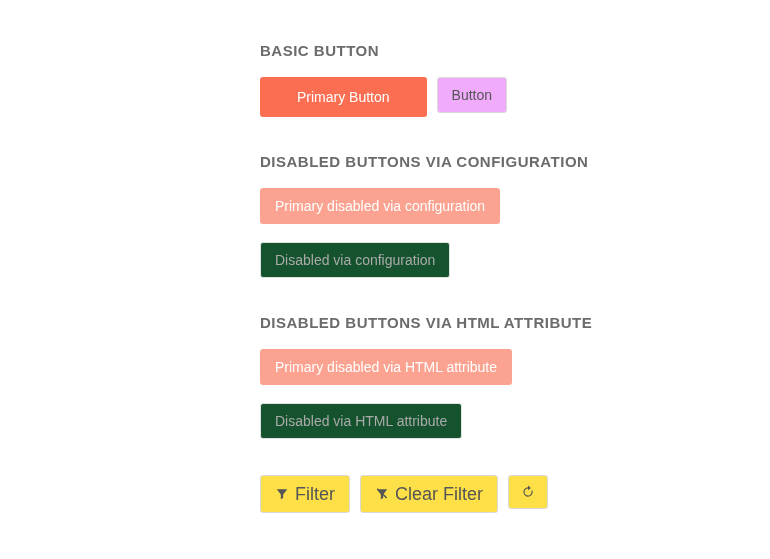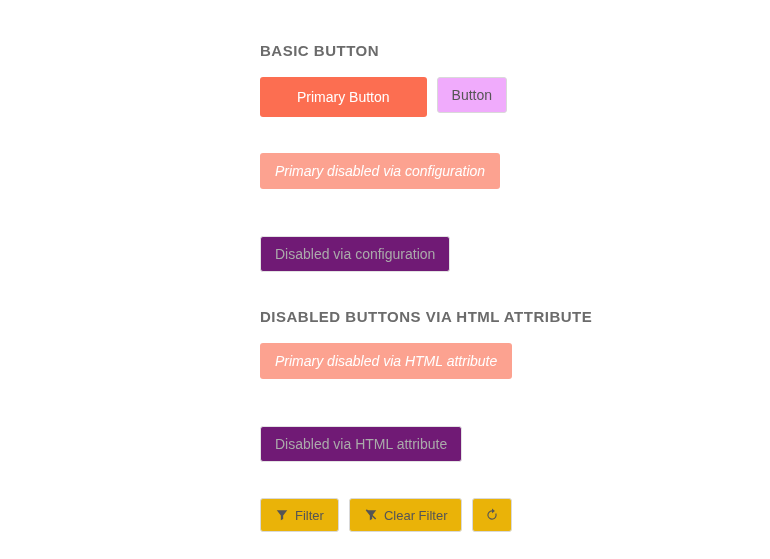--- a/index.html
+++ b/index.html
@@ -41,54 +41,53 @@
     .btn-default {
       background: #f0abfc;
       color: #555;
       border: 1px solid #d9d9d9;
     }
     .btn-primary-disabled {
       background: #fca290;
       color: #fff;
       padding: 10px 14px;
       cursor: default;
-      font-style: italic;
     }
     .btn-default-disabled {
-      background: #701a75;
+      background: #14532d;
       color: #aaaaaa;
       border: 1px solid #e3e3e3;
       cursor: default;
-      margin-top: 29px;
     }
     .btn-icon {
-      background: #eab308;
+      background: #fde047;
       color: #555;
       border: 1px solid #d9d9d9;
       padding: 9px 14px;
-      font-size: 13px;
+      font-size: 18px;
     }
     .btn-icon-only {
       padding: 9px 12px;
     }
     .icon { display: inline-flex; }
     .icon svg { width: 14px; height: 14px; fill: #555; }
   </style>
 </head>
 <body>
 
 <div class="section">
   <div class="section-heading">BASIC BUTTON</div>
   <div class="btn-row">
     <button class="btn btn-primary">Primary Button</button>
     <button class="btn btn-default">Button</button>
   </div>
 </div>
 
 <div class="section">
+  <div class="section-heading">DISABLED BUTTONS VIA CONFIGURATION</div>
   <div class="btn-col">
     <button class="btn btn-primary-disabled">Primary disabled via configuration</button>
     <button class="btn btn-default-disabled">Disabled via configuration</button>
   </div>
 </div>
 
 <div class="section">
   <div class="section-heading">DISABLED BUTTONS VIA HTML ATTRIBUTE</div>
   <div class="btn-col">
     <button class="btn btn-primary-disabled" disabled="">Primary disabled via HTML attribute</button>

